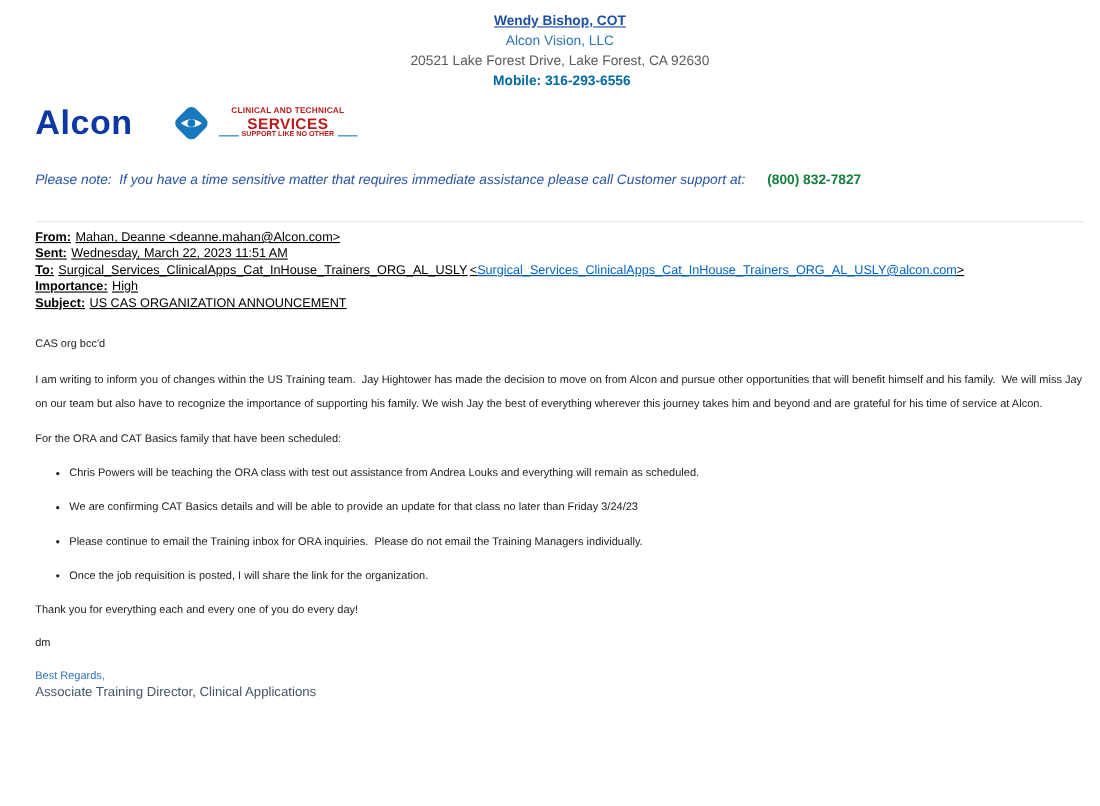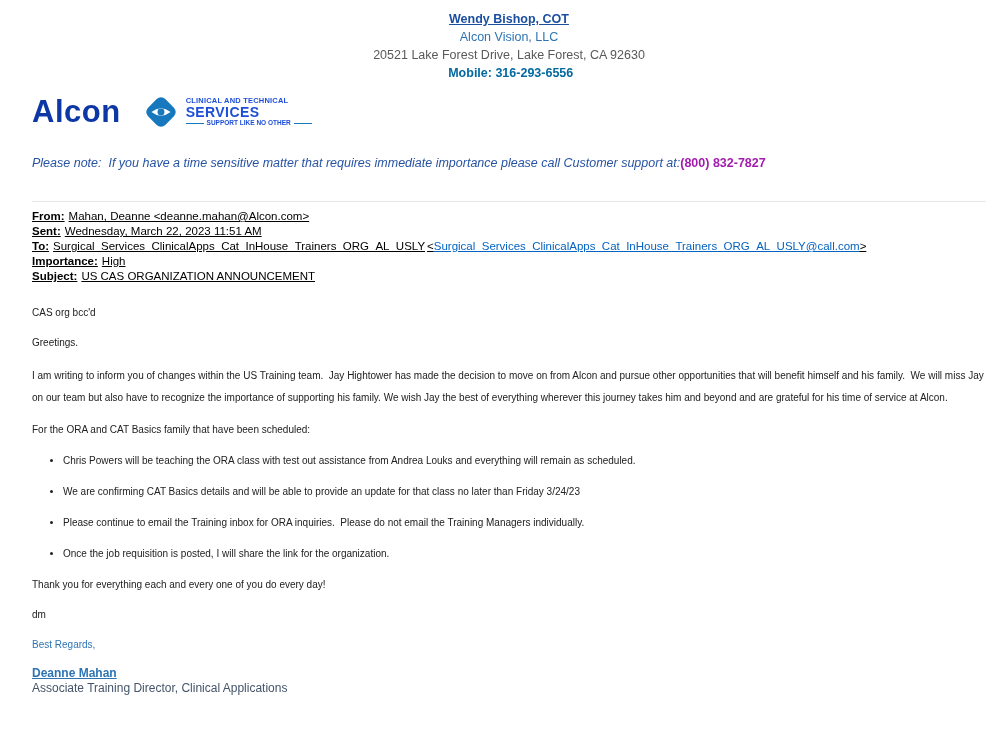--- a/index.html
+++ b/index.html
@@ -18,37 +18,37 @@
   
   .sig-top { font-size: 12.5px; line-height: 18px; text-align: center; }
   .sig-top .name a {
     color: #1b4fa0; font-weight: bold; text-decoration: underline; cursor: pointer;
   }
   .gray-line { color: #595959; }
   .steel-line { color: #2E74B5; }
   .mobile-top { color: #0369a1; font-weight: bold; white-space: pre-wrap; }
 
   
-  .logo-row { display: flex; align-items: center; gap: 20px; margin-top: 8px; height: 44px; }
+  .logo-row { display: flex; align-items: center; gap: 33px; margin-top: 8px; height: 44px; }
   .alcon-wordmark {
     color: #0D37A5; font-weight: 800; font-size: 31px; letter-spacing: 0.5px;
     font-family: "Liberation Sans", sans-serif;
   }
   .badge { display: flex; align-items: center; gap: 5px; }
   .badge-icon svg { display: block; }
-  .badge-text { width: 126px; color: #1d4ed8; line-height: 1.05; }
+  .badge-text { width: 126px; color: #b91c1c; text-align: center; line-height: 1.05; }
   .badge-l1 { font-size: 7.5px; font-weight: bold; letter-spacing: 0.2px; }
   .badge-l2 { font-size: 14px; font-weight: bold; letter-spacing: 0.4px; }
   .badge-l3 { display: flex; align-items: center; gap: 3px; font-size: 6.5px; font-weight: bold; }
   .badge-l3::before, .badge-l3::after { content: ""; flex: 1; height: 1px; background: #1878BE; }
 
   
   .notice { margin-top: 22px; font-size: 12.5px; color: #2753A3; }
   .notice .notice-text { font-style: italic; white-space: pre-wrap; }
-  .notice .notice-phone { font-weight: bold; margin-left: 0; color: #a21caf; }
+  .notice .notice-phone { font-weight: bold; margin-left: 20px; color: #15803d; }
 
   
   .headers {
     margin-top: 31px; border-top: 1px solid #e6e6e6; padding-top: 7px;
     font-size: 11.5px; line-height: 15px; color: #000; text-decoration: underline;
   }
   .hdr-row .hdr-label { font-weight: bold; margin-right: 4px; }
   .hdr-row a.mail-link { color: #0563C1; text-decoration: underline; cursor: pointer; word-break: break-all; }
   .hdr-row .angle { margin-left: 2px; }
 
@@ -94,47 +94,43 @@
       <div class="badge-text">
         <div class="badge-l1">CLINICAL AND TECHNICAL</div>
         <div class="badge-l2">SERVICES</div>
         <div class="badge-l3">
             <span>SUPPORT LIKE NO OTHER</span>
           </div>
       </div>
     </div>
   </div>
 
-  <div class="notice"><span class="notice-text">Please note:  If you have a time sensitive matter that requires immediate importance please call Customer support at:</span><span class="notice-phone">(800) 832-7827</span></div>
+  <div class="notice"><span class="notice-text">Please note:  If you have a time sensitive matter that requires immediate assistance please call Customer support at:</span><span class="notice-phone">(800) 832-7827</span></div>
 
   <div class="headers">
     <div class="hdr-row"><span class="hdr-label">From:</span><span class="keep-ws">Mahan, Deanne &lt;deanne.mahan@Alcon.com&gt;</span></div>
     <div class="hdr-row"><span class="hdr-label">Sent:</span><span>Wednesday, March 22, 2023 11:51 AM</span></div>
-    <div class="hdr-row"><span class="hdr-label">To:</span><span class="keep-ws">Surgical_Services_ClinicalApps_Cat_InHouse_Trainers_ORG_AL_USLY</span><span class="angle">&lt;</span><a class="mail-link">Surgical_Services_ClinicalApps_Cat_InHouse_Trainers_ORG_AL_USLY@call.com</a><span>&gt;</span></div>
+    <div class="hdr-row"><span class="hdr-label">To:</span><span class="keep-ws">Surgical_Services_ClinicalApps_Cat_InHouse_Trainers_ORG_AL_USLY</span><span class="angle">&lt;</span><a class="mail-link">Surgical_Services_ClinicalApps_Cat_InHouse_Trainers_ORG_AL_USLY@alcon.com</a><span>&gt;</span></div>
     <div class="hdr-row"><span class="hdr-label">Importance:</span><span>High</span></div>
     <div class="hdr-row"><span class="hdr-label">Subject:</span><span>US CAS ORGANIZATION ANNOUNCEMENT</span></div>
   </div>
 
   <div class="mail-body">
     <div class="line">CAS org bcc'd</div>
-    <div class="line">Greetings.</div>
     <div class="para">I am writing to inform you of changes within the US Training team.  Jay Hightower has made the decision to move on from Alcon and pursue other opportunities that will benefit himself and his family.  We will miss Jay on our team but also have to recognize the importance of supporting his family. We wish Jay the best of everything wherever this journey takes him and beyond and are grateful for his time of service at Alcon.</div>
     <div class="line" style="margin-top:13px;">For the ORA and CAT Basics family that have been scheduled:</div>
     <ul>
       <li>Chris Powers will be teaching the ORA class with test out assistance from Andrea Louks and everything will remain as scheduled.</li>
       <li>We are confirming CAT Basics details and will be able to provide an update for that class no later than Friday 3/24/23</li>
       <li>Please continue to email the Training inbox for ORA inquiries.  Please do not email the Training Managers individually.</li>
       <li>Once the job requisition is posted, I will share the link for the organization.</li>
     </ul>
     <div class="line">Thank you for everything each and every one of you do every day!</div>
     <div class="line">dm</div>
     <div class="regards">Best Regards,</div>
   </div>
 
   <div class="sig-bottom">
-    <div class="name">
-      <a>Deanne Mahan</a>
-    </div>
     <div>Associate Training Director, Clinical Applications</div>
 
   </div>
 
 </div>
 
 </body></html>

